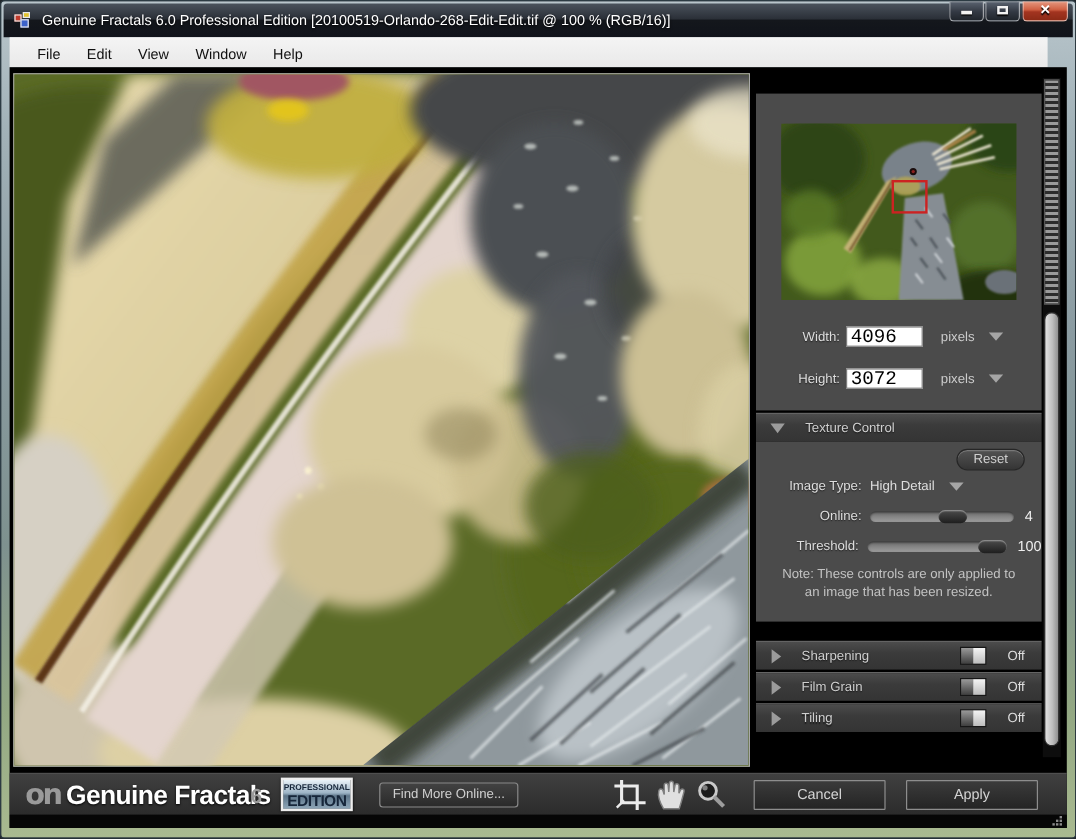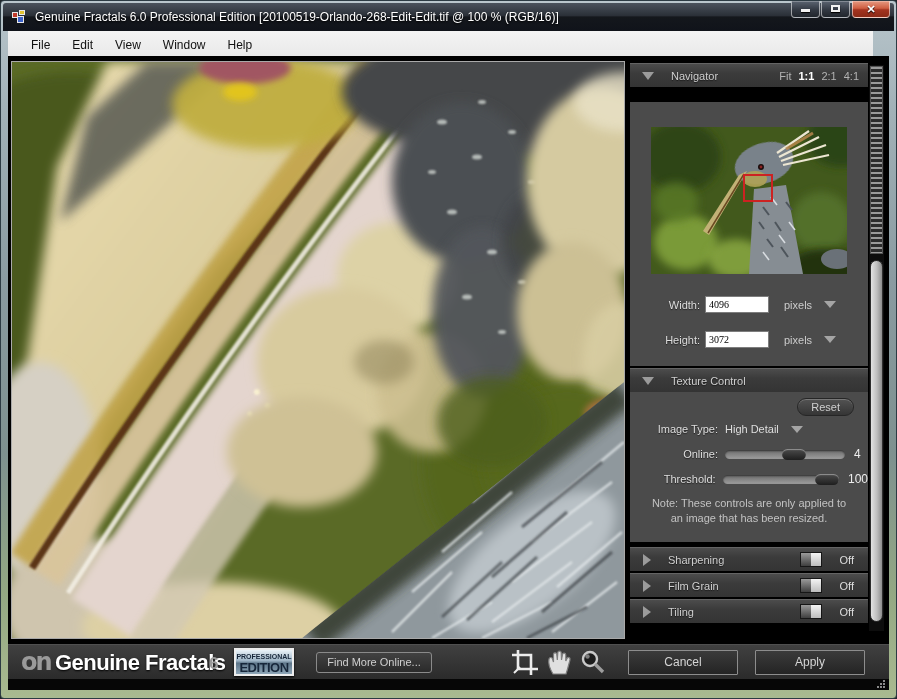--- a/index.html
+++ b/index.html
@@ -38,21 +38,21 @@
     display:flex;align-items:center;position:relative;cursor:pointer;}
   .tri-down{width:0;height:0;border-left:6px solid transparent;border-right:6px solid transparent;border-top:8px solid #9b9b9b;margin-left:12px;}
   .tri-right{width:0;height:0;border-top:6px solid transparent;border-bottom:6px solid transparent;border-left:8px solid #9b9b9b;margin-left:13px;}
   .sec-title{color:#cfcfcf;font-size:11px;margin-left:17px;text-shadow:0 1px 1px #1a1a1a;}
   .zoomopts{position:absolute;right:9px;display:flex;gap:7px;font-size:11px;}
   .zopt{color:#b3b3b3;cursor:pointer;} .zopt.sel{color:#fff;font-weight:bold;}
   .nav-body{position:relative;height:264px;background:#4b4b4b;margin-top:15px;}
   .thumb{position:absolute;left:21px;top:25px;width:196px;height:147px;cursor:pointer;}
   .fieldrow{position:absolute;left:0;right:0;display:flex;align-items:center;}
   .flabel{width:70px;text-align:right;color:#dedede;font-size:11px;margin-right:5px;text-shadow:0 1px 1px #222;}
-  .finput{width:64px;height:17px;background:#fff;border:1px solid #7d7d7d;font-size:10px;padding:0 3px;color:#000;font-family:Liberation Serif, serif;}
+  .finput{width:64px;height:17px;background:#fff;border:1px solid #7d7d7d;font-size:16px;padding:0 3px;color:#000;font-family:Liberation Mono, monospace;}
   .funit{color:#cccccc;font-size:11px;margin-left:15px;}
   .dd-tri{width:0;height:0;border-left:6px solid transparent;border-right:6px solid transparent;border-top:7px solid #a5a5a5;margin-left:12px;cursor:pointer;}
   .tex-body{position:relative;height:150px;background:#4b4b4b;}
   .reset-btn{position:absolute;right:14px;top:6px;padding:2px 13px;border-radius:9px;color:#cfcfcf;font-size:11px;
     background:linear-gradient(180deg,#535353,#353535);border:1px solid #262626;box-shadow:inset 0 1px 0 rgba(255,255,255,.22);cursor:pointer;}
   .tc-row{position:absolute;left:0;right:0;display:flex;align-items:center;padding-left:12px;}
   .tc-label{width:76px;text-align:right;color:#dedede;font-size:11px;margin-right:7px;text-shadow:0 1px 1px #222;}
   .tc-value{color:#eeeeee;font-size:12px;margin-left:9px;}
   .slider{position:relative;width:120px;height:9px;border-radius:5px;background:linear-gradient(180deg,#6b6b6b,#9e9e9e);box-shadow:inset 0 1px 2px rgba(0,0,0,.55);cursor:pointer;}
   .handle{position:absolute;top:-1px;width:24px;height:11px;border-radius:6px;background:linear-gradient(180deg,#4c4c4c,#1e1e1e);box-shadow:inset 0 1px 1px rgba(255,255,255,.4);cursor:grab;}
@@ -225,30 +225,20 @@
             <line x1="490" y1="500" x2="430" y2="555"></line>
               <line x1="575" y1="545" x2="515" y2="576"></line>
           </g>
         </g>
       </svg>
     </div>
 
     <div class="panel-col">
 
       <div class="sec">
-        <div class="sec-header">
-          <span class="tri-down"></span>
-          <span class="sec-title">Navigator</span>
-          <span class="zoomopts">
-            <span class="zopt">Fit</span>
-            <span class="zopt sel">1:1</span>
-            <span class="zopt">2:1</span>
-            <span class="zopt">4:1</span>
-          </span>
-        </div>
         <div class="nav-body">
           <div class="thumb">
             <svg width="196" height="147" viewBox="0 0 196 147">
               <defs>
                 <filter id="tb4" x="-40%" y="-40%" width="180%" height="180%">
                     <feGaussianBlur stdDeviation="4"></feGaussianBlur>
                   </filter>
                 <filter id="tb1" x="-40%" y="-40%" width="180%" height="180%">
                     <feGaussianBlur stdDeviation="0.7"></feGaussianBlur>
                   </filter>
@@ -310,21 +300,21 @@
           <div class="fieldrow" style="top:229px;">
             <span class="flabel">Height:</span>
             <input class="finput" value="3072" style="">
             <span class="funit">pixels</span>
             <span class="dd-tri"></span>
           </div>
         </div>
       </div>
 
 
-      <div class="sec" style="margin-bottom:5px;border-radius:31px;">
+      <div class="sec" style="margin-bottom:16px;border-radius:31px;">
         <div class="sec-header">
           <span class="tri-down"></span>
           <span class="sec-title">Texture Control</span>
         </div>
         <div class="tex-body">
           <div class="reset-btn">Reset</div>
           <div class="tc-row" style="top:31px;">
             <span class="tc-label">Image Type:</span>
             <span style="color:#dedede;font-size:11px;">High Detail</span>
             <span class="dd-tri"></span>

